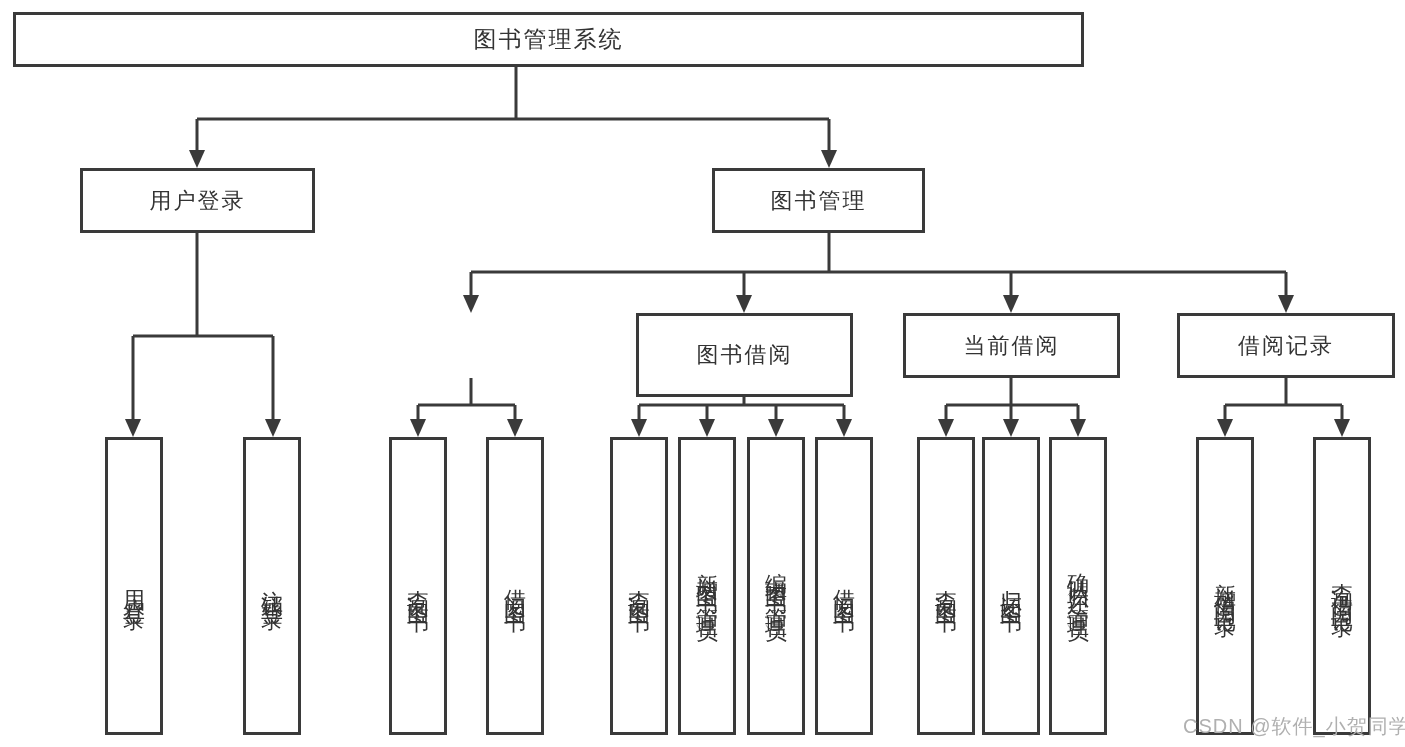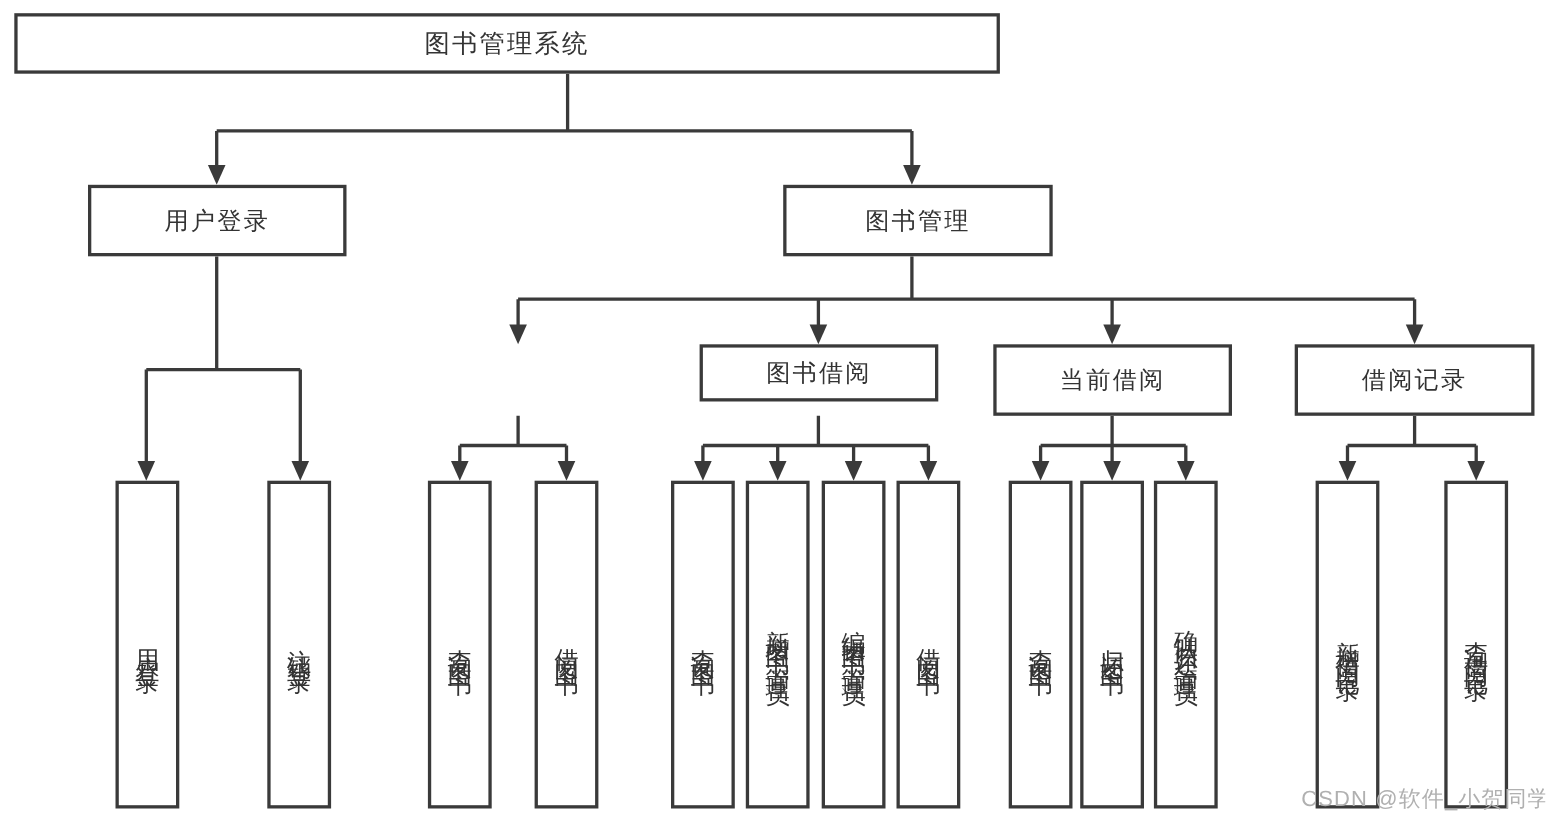--- a/index.html
+++ b/index.html
@@ -103,32 +103,32 @@
     <path class="edge" d="M1011 378 V405 M946 405 H1078 M946 405 V421 M1011 405 V421 M1078 405 V421"></path>
     <polygon class="arrowhead" points="938,419 954,419 946,437"></polygon>
     <polygon class="arrowhead" points="1003,419 1019,419 1011,437"></polygon>
     <polygon class="arrowhead" points="1070,419 1086,419 1078,437"></polygon>
 
     <path class="edge" d="M1286 378 V405 M1225 405 H1342 M1225 405 V421 M1342 405 V421"></path>
     <polygon class="arrowhead" points="1217,419 1233,419 1225,437"></polygon>
     <polygon class="arrowhead" points="1334,419 1350,419 1342,437"></polygon>
   </svg>
 
-  <div class="node hbox root" style="left:13px; top:12px; width:896px; height:55px;">
+  <div class="node hbox root" style="left:13px; top:12px; width:1071px; height:55px;">
     <span>图书管理系统</span>
   </div>
 
   <div class="node hbox" style="left:80px; top:168px; width:235px; height:65px;">
     <span>用户登录</span>
   </div>
-  <div class="node hbox" style="left:712px; top:168px; width:245px; height:65px;">
+  <div class="node hbox" style="left:712px; top:168px; width:213px; height:65px;">
     <span>图书管理</span>
   </div>
 
-  <div class="node hbox" style="left:636px; top:313px; width:217px; height:52px;">
+  <div class="node hbox" style="left:636px; top:313px; width:217px; height:84px;">
     <span>图书借阅</span>
   </div>
   <div class="node hbox" style="left:903px; top:313px; width:217px; height:65px;font-family:Liberation Serif, serif;">
     <span>当前借阅</span>
   </div>
   <div class="node hbox" style="left:1177px; top:313px; width:218px; height:65px;">
     <span>借阅记录</span>
   </div>
 
   <div class="node vbox" style="left:105px;">

